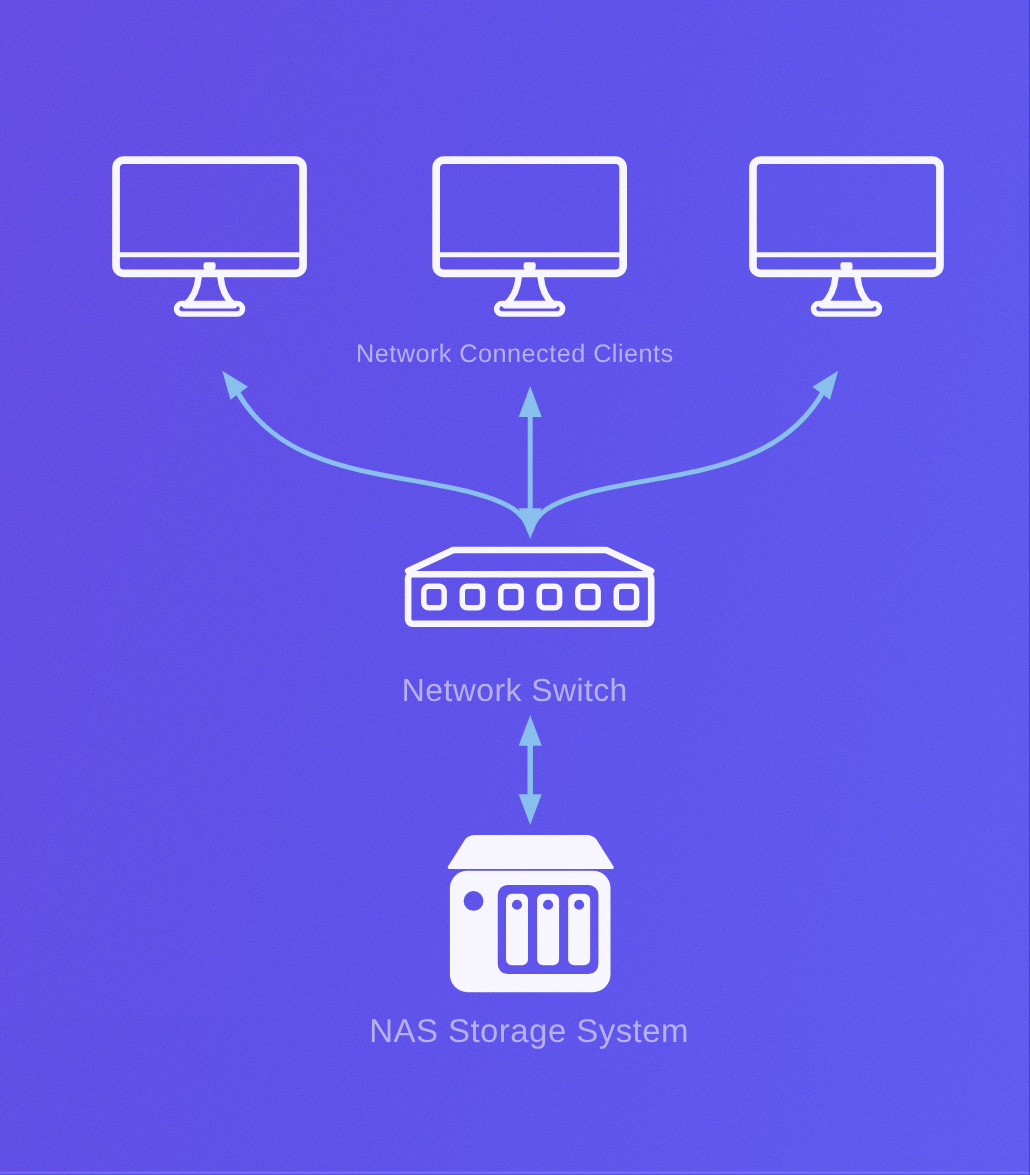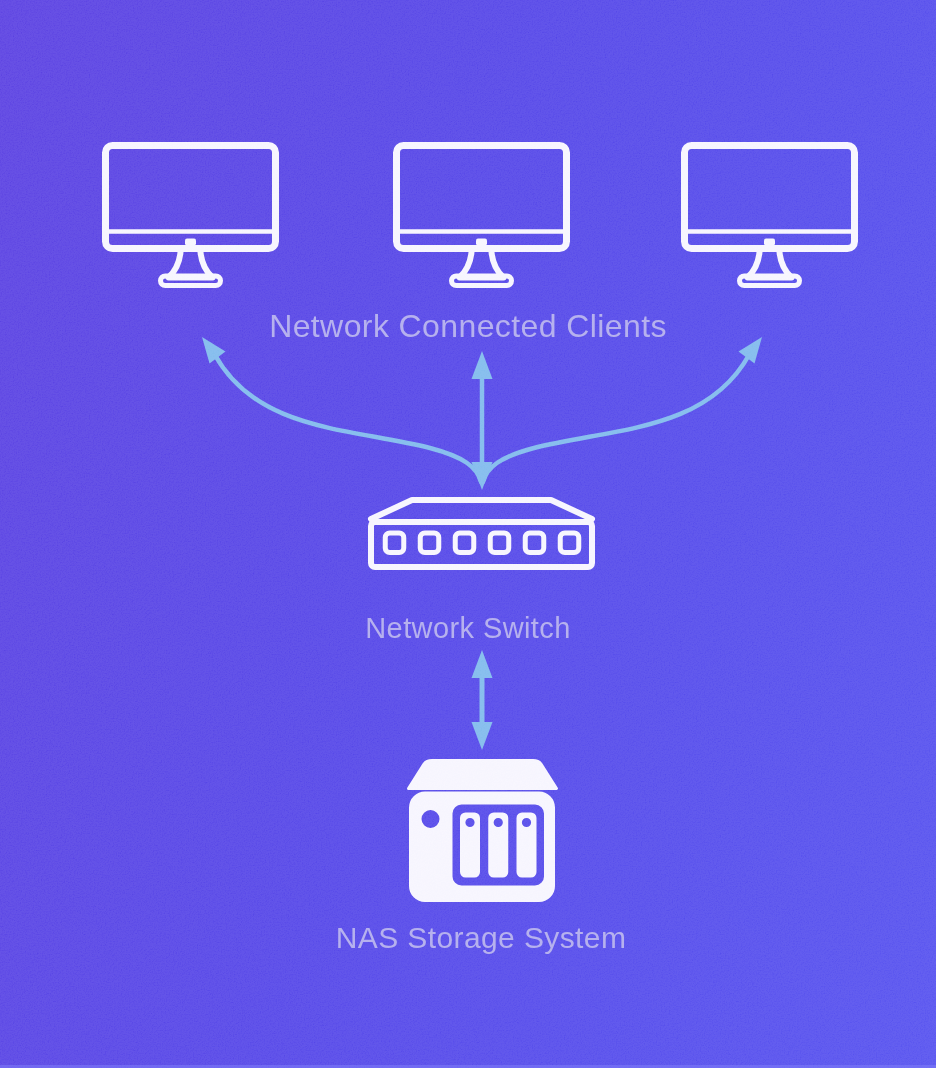--- a/index.html
+++ b/index.html
@@ -13,21 +13,21 @@
   .noise-layer{position:absolute;inset:0;pointer-events:none;opacity:.16;}
   .diagram-layer{position:absolute;inset:0;}
   .label{
     position:absolute;left:0;width:936px;
     text-align:center;
     color:#B6B1EE;
     font-weight:500;
     letter-spacing:.4px;
     user-select:none;
   }
-  .label-clients{top:308px;font-size:32px;}
+  .label-clients{top:308px;font-size:23px;}
   .label-switch{top:612px;font-size:29px;}
   .label-nas{top:921px;font-size:30px;padding-left:13px;}
   .bottom-edge{
     position:absolute;left:0;bottom:0;width:936px;height:3px;
     background:rgba(130,125,250,.55);
   }
 </style>
 </head>
 <body>
 

